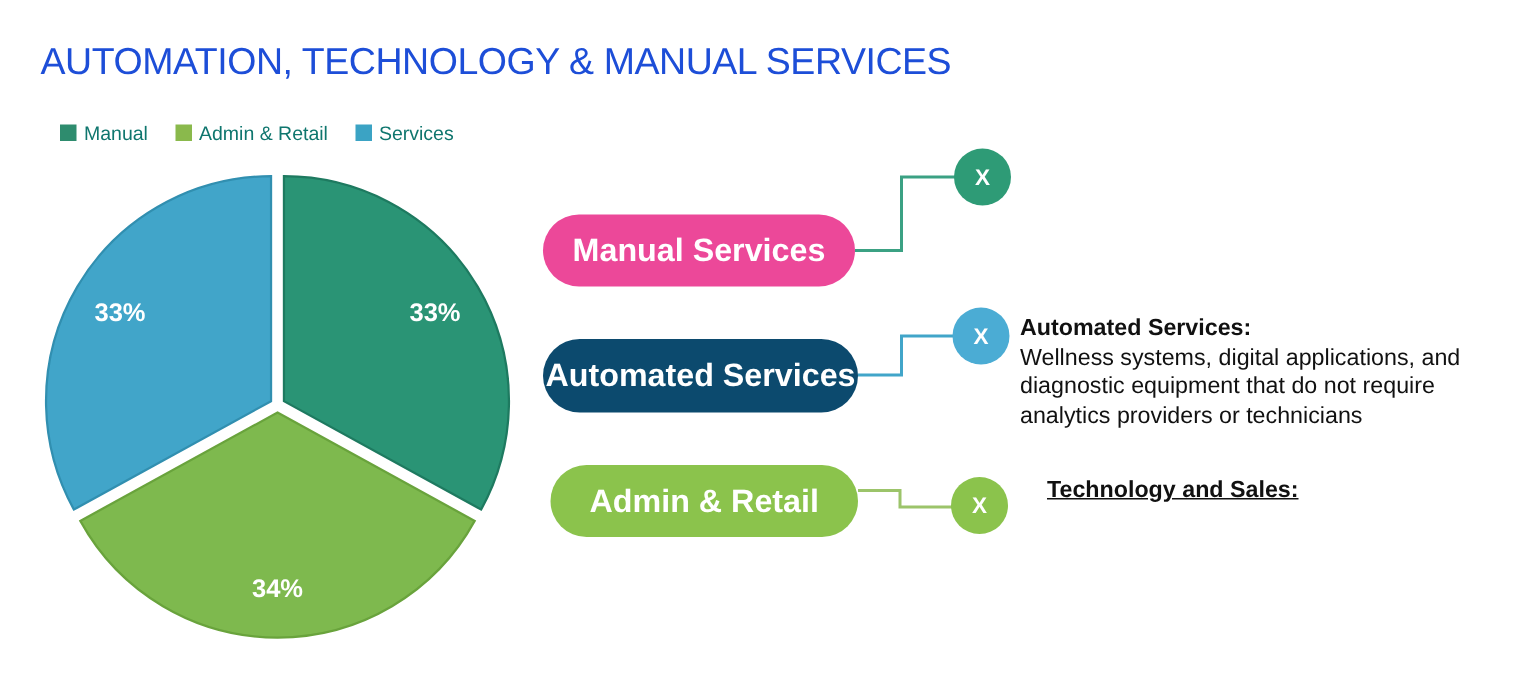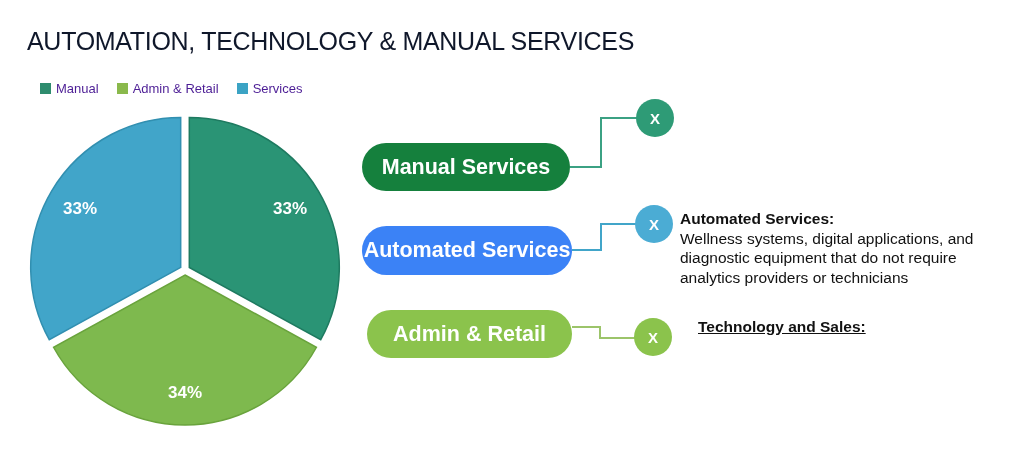--- a/index.html
+++ b/index.html
@@ -9,33 +9,33 @@
     background: #ffffff;
     font-family: "Liberation Sans", sans-serif;
     overflow: hidden;
   }
   .slide-title {
     position: absolute;
     left: 27px; top: 27px;
     font-size: 25px;
     font-weight: 400;
     letter-spacing: -0.3px;
-    color: #0f172a;
+    color: #1d4ed8;
     white-space: nowrap;
   }
   .legend {
     position: absolute;
     left: 40px; top: 81px;
     display: flex;
     gap: 18px;
     align-items: center;
   }
   .legend-item { display: flex; align-items: center; gap: 5px; }
   .legend-swatch { width: 11px; height: 11px; display: inline-block; }
-  .legend-label { font-size: 13px; color: #4c1d95; }
+  .legend-label { font-size: 13px; color: #0f766e; }
   .pie-wrap { position: absolute; left: 25px; top: 105px; width: 320px; height: 330px; }
   .pie-label {
     font-size: 17px;
     font-weight: 700;
     fill: #ffffff;
     font-family: "Liberation Sans", sans-serif;
   }
   .connector-layer {
     position: absolute; left: 0; top: 0; width: 1024px; height: 459px;
     pointer-events: none;
@@ -99,22 +99,22 @@
       <text x="54.98947270551891" y="108.89694727845469" text-anchor="middle" class="pie-label">33%</text>
     </svg>
 </div>
 
 <svg class="connector-layer" viewBox="0 0 1024 459">
   <polyline points="570,167 601,167 601,118 637,118" fill="none" stroke-width="2" style="stroke: rgb(59, 161, 131);"></polyline>
   <polyline points="572,250 601,250 601,224 636,224" fill="none" stroke-width="2" style="stroke: rgb(65, 165, 201);"></polyline>
   <polyline points="572,327 600,327 600,338 635,338" fill="none" stroke-width="2" style="stroke: rgb(156, 196, 106);"></polyline>
 </svg>
 
-<div class="pill pill-manual" style="background-color: #15803d;">Manual Services</div>
-<div class="pill pill-automated" style="background-color: #3b82f6; text-align: center;">Automated Services</div>
+<div class="pill pill-manual" style="background-color: #ec4899;">Manual Services</div>
+<div class="pill pill-automated" style="background-color: #0c4a6e; text-align: center;">Automated Services</div>
 <div class="pill pill-admin" style="background-color: rgb(139, 195, 76);">Admin &amp; Retail</div>
 
 <div class="x-circle x-circle-1" style="background-color: rgb(46, 155, 118);">X</div>
 <div class="x-circle x-circle-2" style="background-color: rgb(75, 172, 212);">X</div>
 <div class="x-circle x-circle-3" style="background-color: rgb(139, 195, 76);">X</div>
 
 <div class="desc-block desc-1">
 </div>
 <div class="desc-block desc-2">
   <div class="desc-heading">Automated Services:</div>

